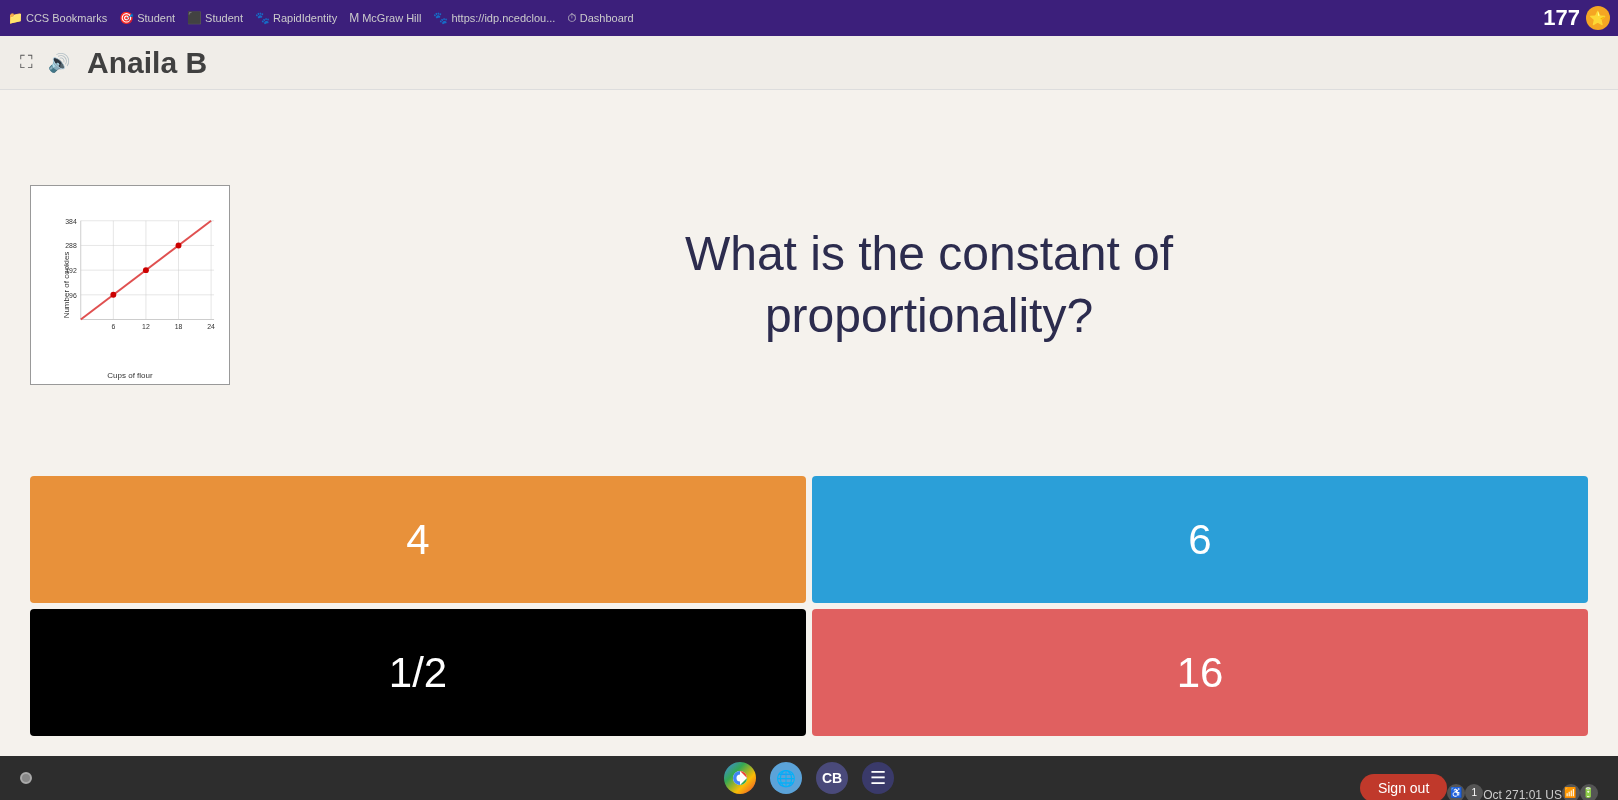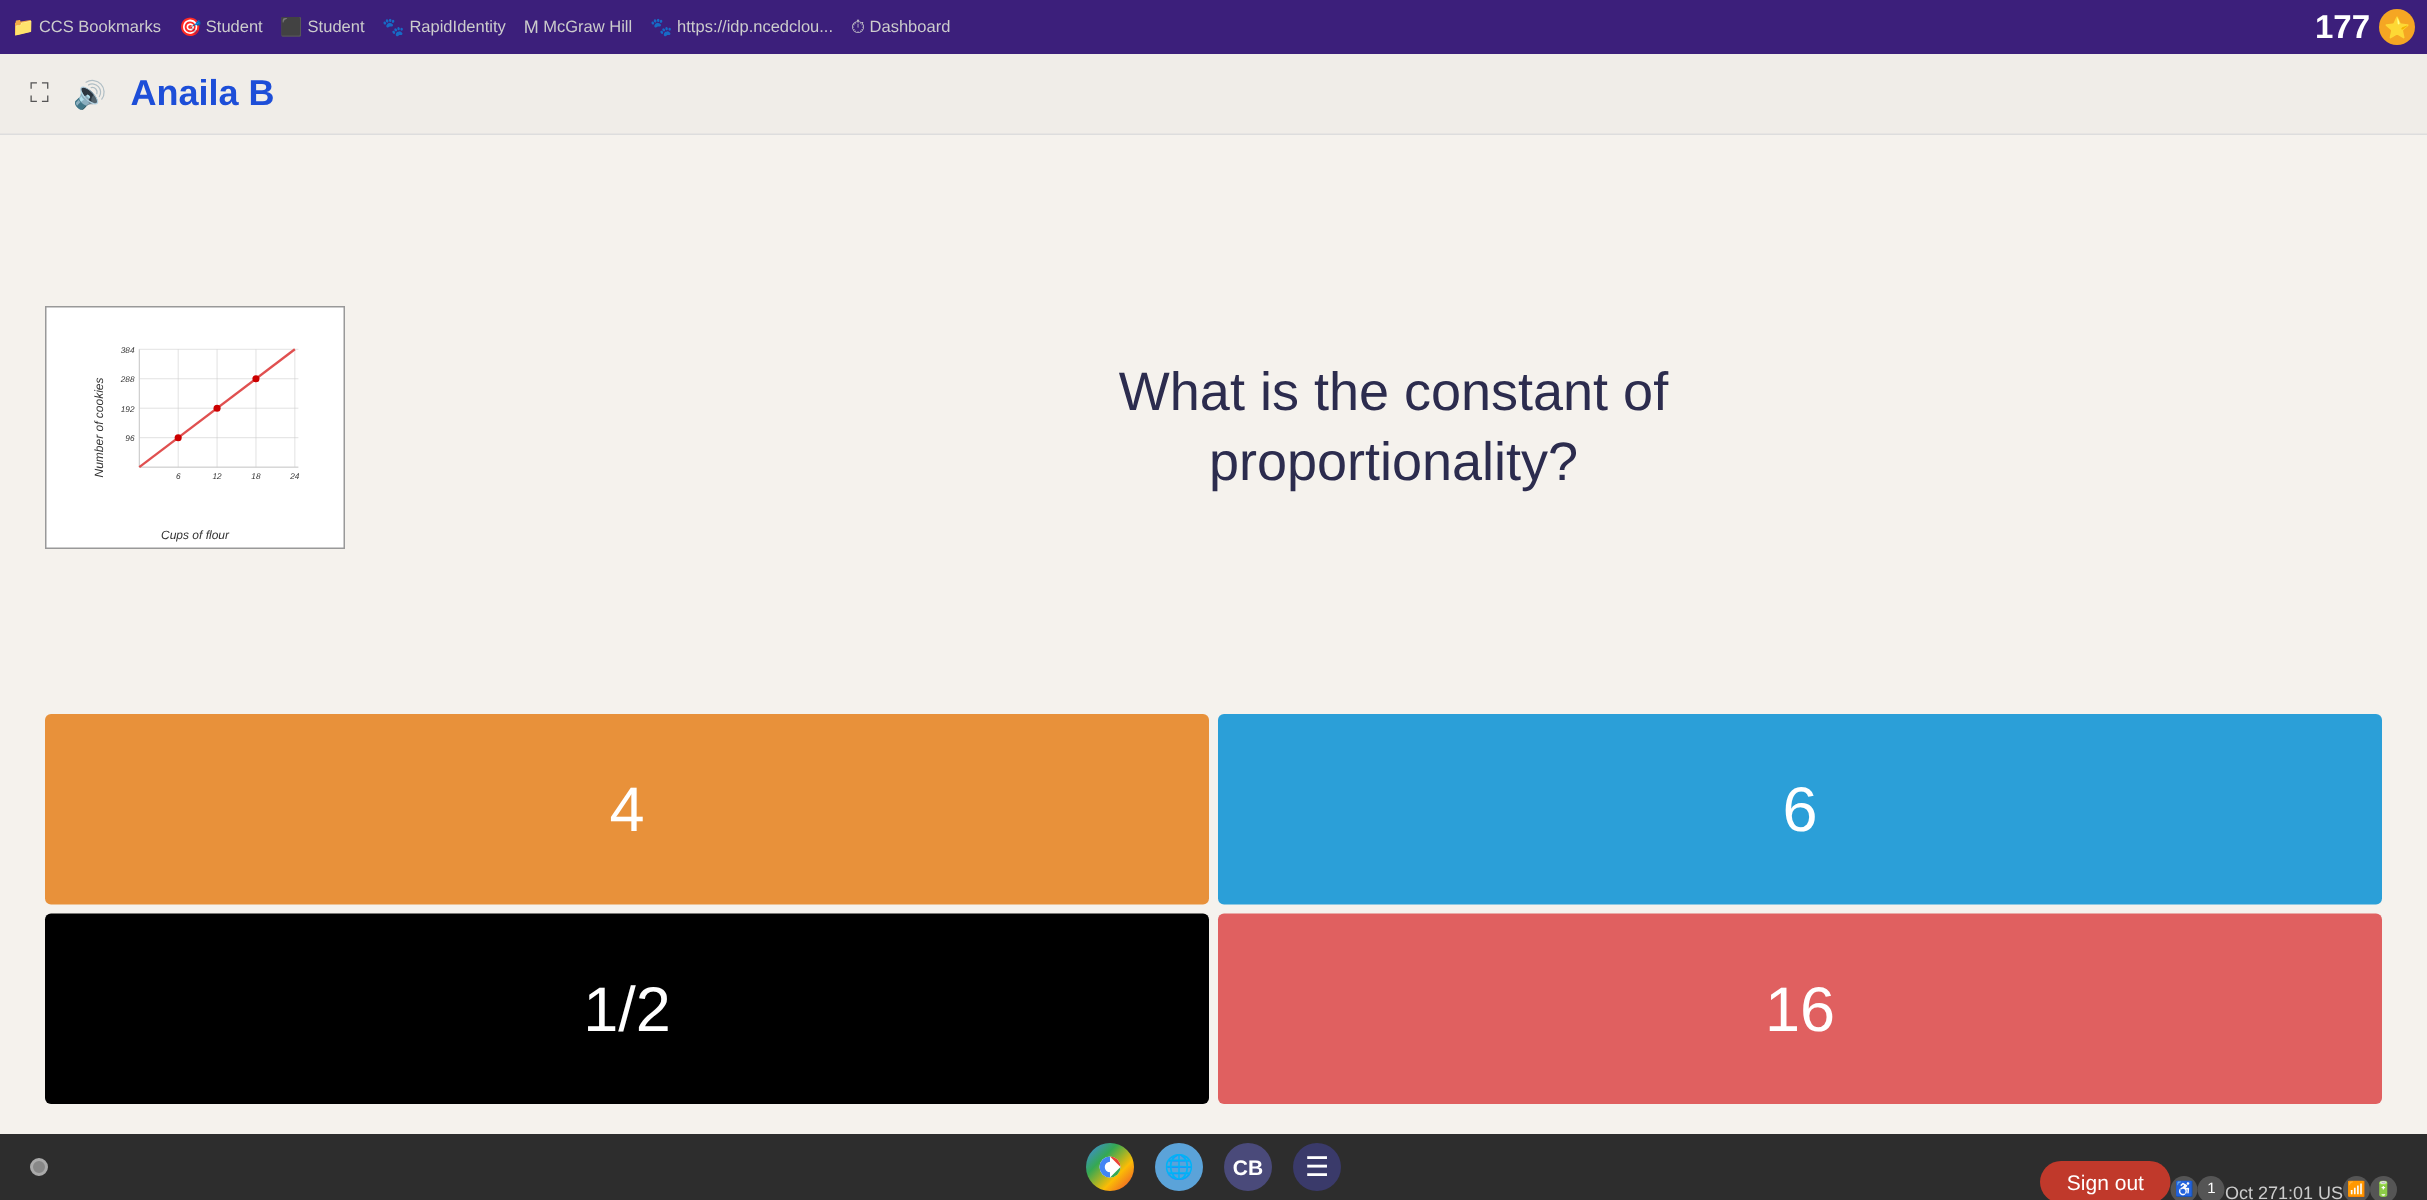--- a/index.html
+++ b/index.html
@@ -62,23 +62,23 @@
       padding: 0 20px;
       gap: 16px;
       border-bottom: 1px solid #ddd;
     }
     .header-icon {
       font-size: 18px;
       color: #555;
       cursor: pointer;
     }
     .student-name {
-      font-size: 24px;
+      font-size: 30px;
       font-weight: bold;
-      color: #1d4ed8;
+      color: #404040;
       text-align: right;
     }
 
     
     .main-content {
       width: 100%;
       height: calc(800px - 36px - 54px - 44px);
       background: #f5f2ed;
       display: flex;
       flex-direction: column;
@@ -89,27 +89,26 @@
     .question-area {
       display: flex;
       align-items: center;
       flex: 1;
       gap: 40px;
     }
 
     
     .graph-container {
       width: 200px;
-      height: 162px;
+      height: 200px;
       flex-shrink: 0;
       background: white;
       border: 1px solid #999;
       position: relative;
       padding: 20px 10px 30px 30px;
-      font-style: italic;
     }
     .graph-title-y {
       position: absolute;
       left: 2px;
       top: 50%;
       transform: translateY(-50%) rotate(-90deg);
       font-size: 8px;
       white-space: nowrap;
       color: #333;
     }
@@ -130,21 +129,21 @@
 
     
     .question-text {
       flex: 1;
       display: flex;
       flex-direction: column;
       align-items: center;
       justify-content: center;
     }
     .question-text h1 {
-      font-size: 36px;
+      font-size: 48px;
       font-weight: 400;
       color: #2c2c4e;
       text-align: center;
       line-height: 1.3;
     }
 
     
     .answer-grid {
       display: grid;
       grid-template-columns: 1fr 1fr;

